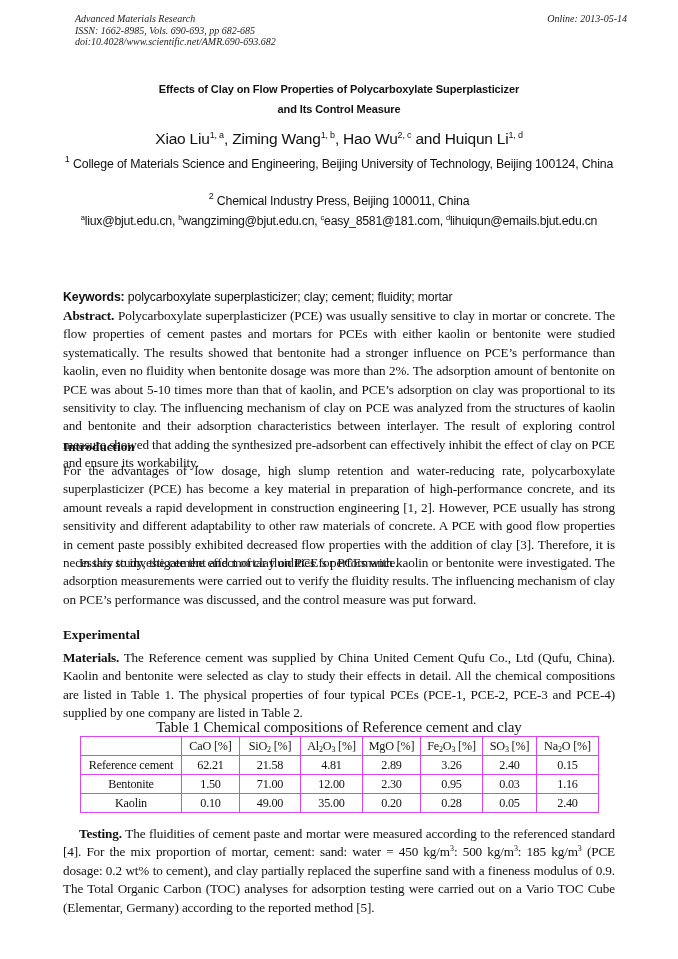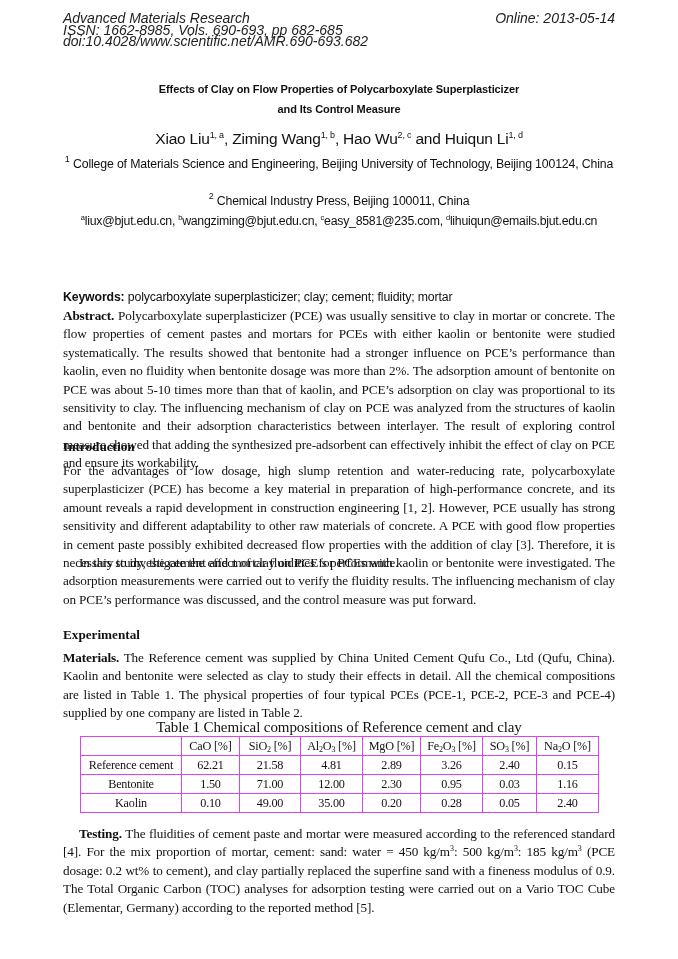--- a/index.html
+++ b/index.html
@@ -18,25 +18,25 @@
   .page {
     position: absolute;
     left: 63px;
     top: 0;
     width: 552px;
   }
   
   .hdr {
     position: absolute;
     top: 13px;
-    left: 0;
-    width: 552px;
-    font-family: Liberation Sans, sans-serif;
+    left: 12px;
+    width: 552px;
+    font-family: Liberation Serif, serif;
     font-style: italic;
-    font-size: 14px;
+    font-size: 10px;
     line-height: 11.6px;
     color: #222;
   }
   .hdr .left-lines div { white-space: nowrap; }
   .hdr .online {
     position: absolute;
     right: 0;
     top: 0;
     white-space: nowrap;
   }
@@ -196,21 +196,21 @@
   </div>
 
   <div class="affil affil1">
     <sup>1</sup>&nbsp;<span>College of Materials Science and Engineering, Beijing University of Technology, Beijing 100124, China</span>
   </div>
   <div class="affil affil2">
     <sup>2</sup>&nbsp;<span>Chemical Industry Press, Beijing 100011, China</span>
   </div>
 
   <div class="emails">
-    <sup>a</sup><span>liux@bjut.edu.cn, </span><sup>b</sup><span>wangziming@bjut.edu.cn, </span><sup>c</sup><span>easy_8581@235.com, </span><sup>d</sup><span>lihuiqun@emails.bjut.edu.cn</span>
+    <sup>a</sup><span>liux@bjut.edu.cn, </span><sup>b</sup><span>wangziming@bjut.edu.cn, </span><sup>c</sup><span>easy_8581@181.com, </span><sup>d</sup><span>lihuiqun@emails.bjut.edu.cn</span>
   </div>
 
   <div class="keywords">
     <b>Keywords:</b><span> polycarboxylate superplasticizer; clay; cement; fluidity; mortar</span>
   </div>
 
   <div class="para abstract">
     <b>Abstract.</b><span> Polycarboxylate superplasticizer (PCE) was usually sensitive to clay in mortar or concrete. The flow properties of cement pastes and mortars for PCEs with either kaolin or bentonite were studied systematically. The results showed that bentonite had a stronger influence on PCE’s performance than kaolin, even no fluidity when bentonite dosage was more than 2%. The adsorption amount of bentonite on PCE was about 5-10 times more than that of kaolin, and PCE’s adsorption on clay was proportional to its sensitivity to clay. The influencing mechanism of clay on PCE was analyzed from the structures of kaolin and bentonite and their adsorption characteristics between interlayer. The result of exploring control measure showed that adding the synthesized pre-adsorbent can effectively inhibit the effect of clay on PCE and ensure its workability.</span>
   </div>
 

